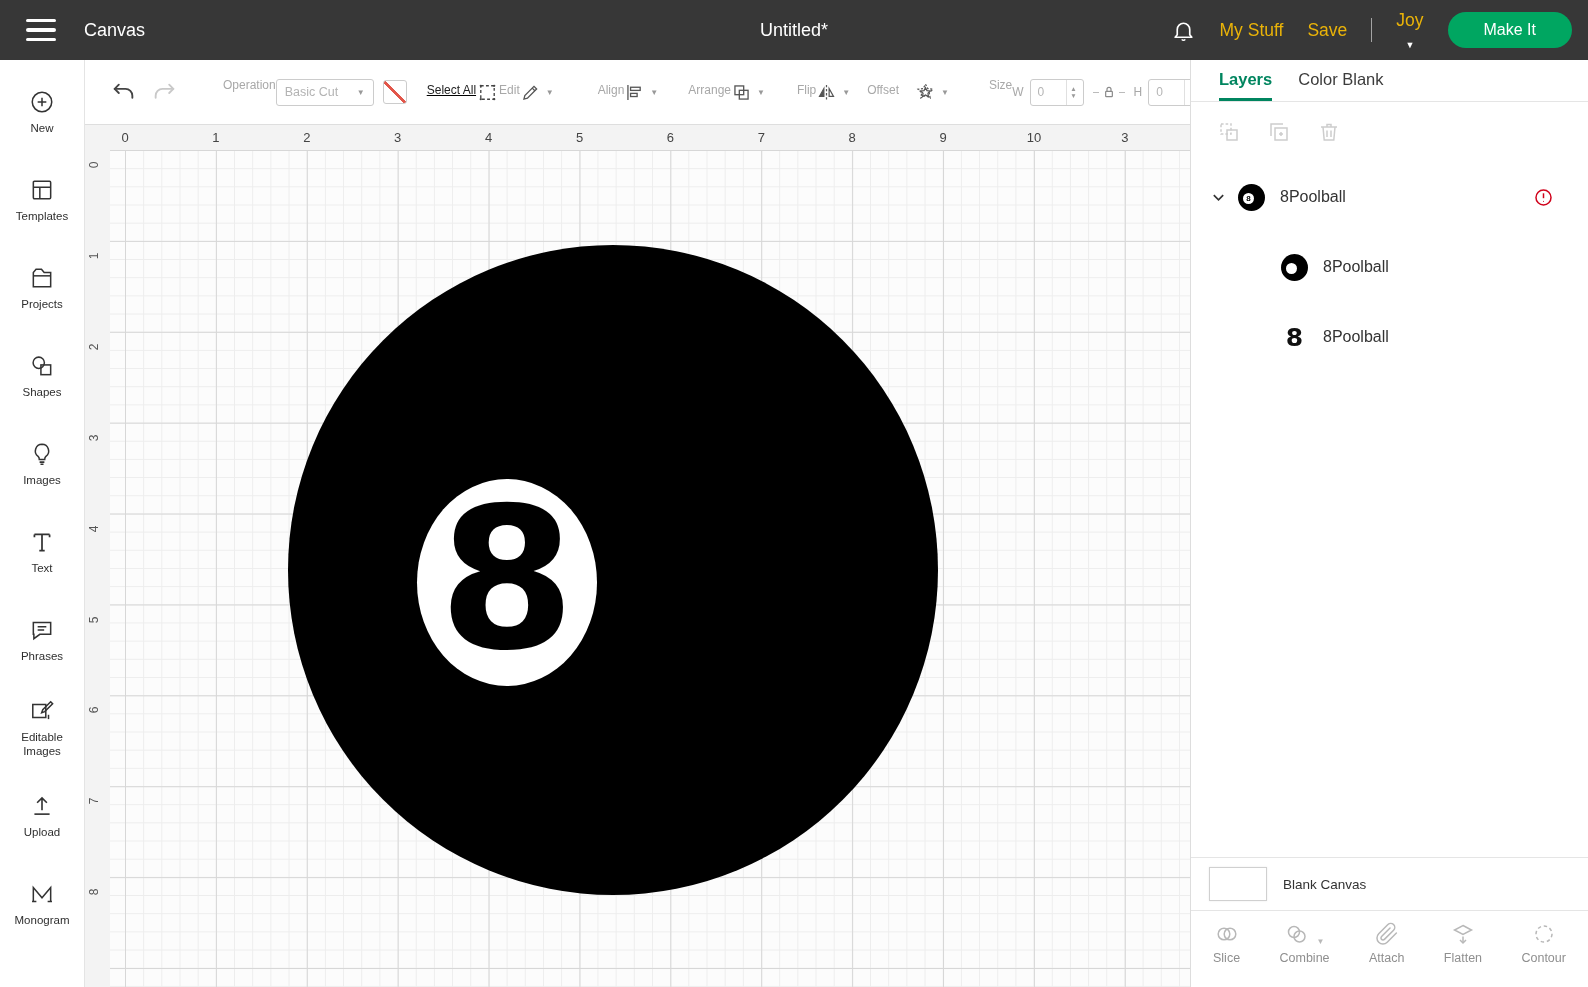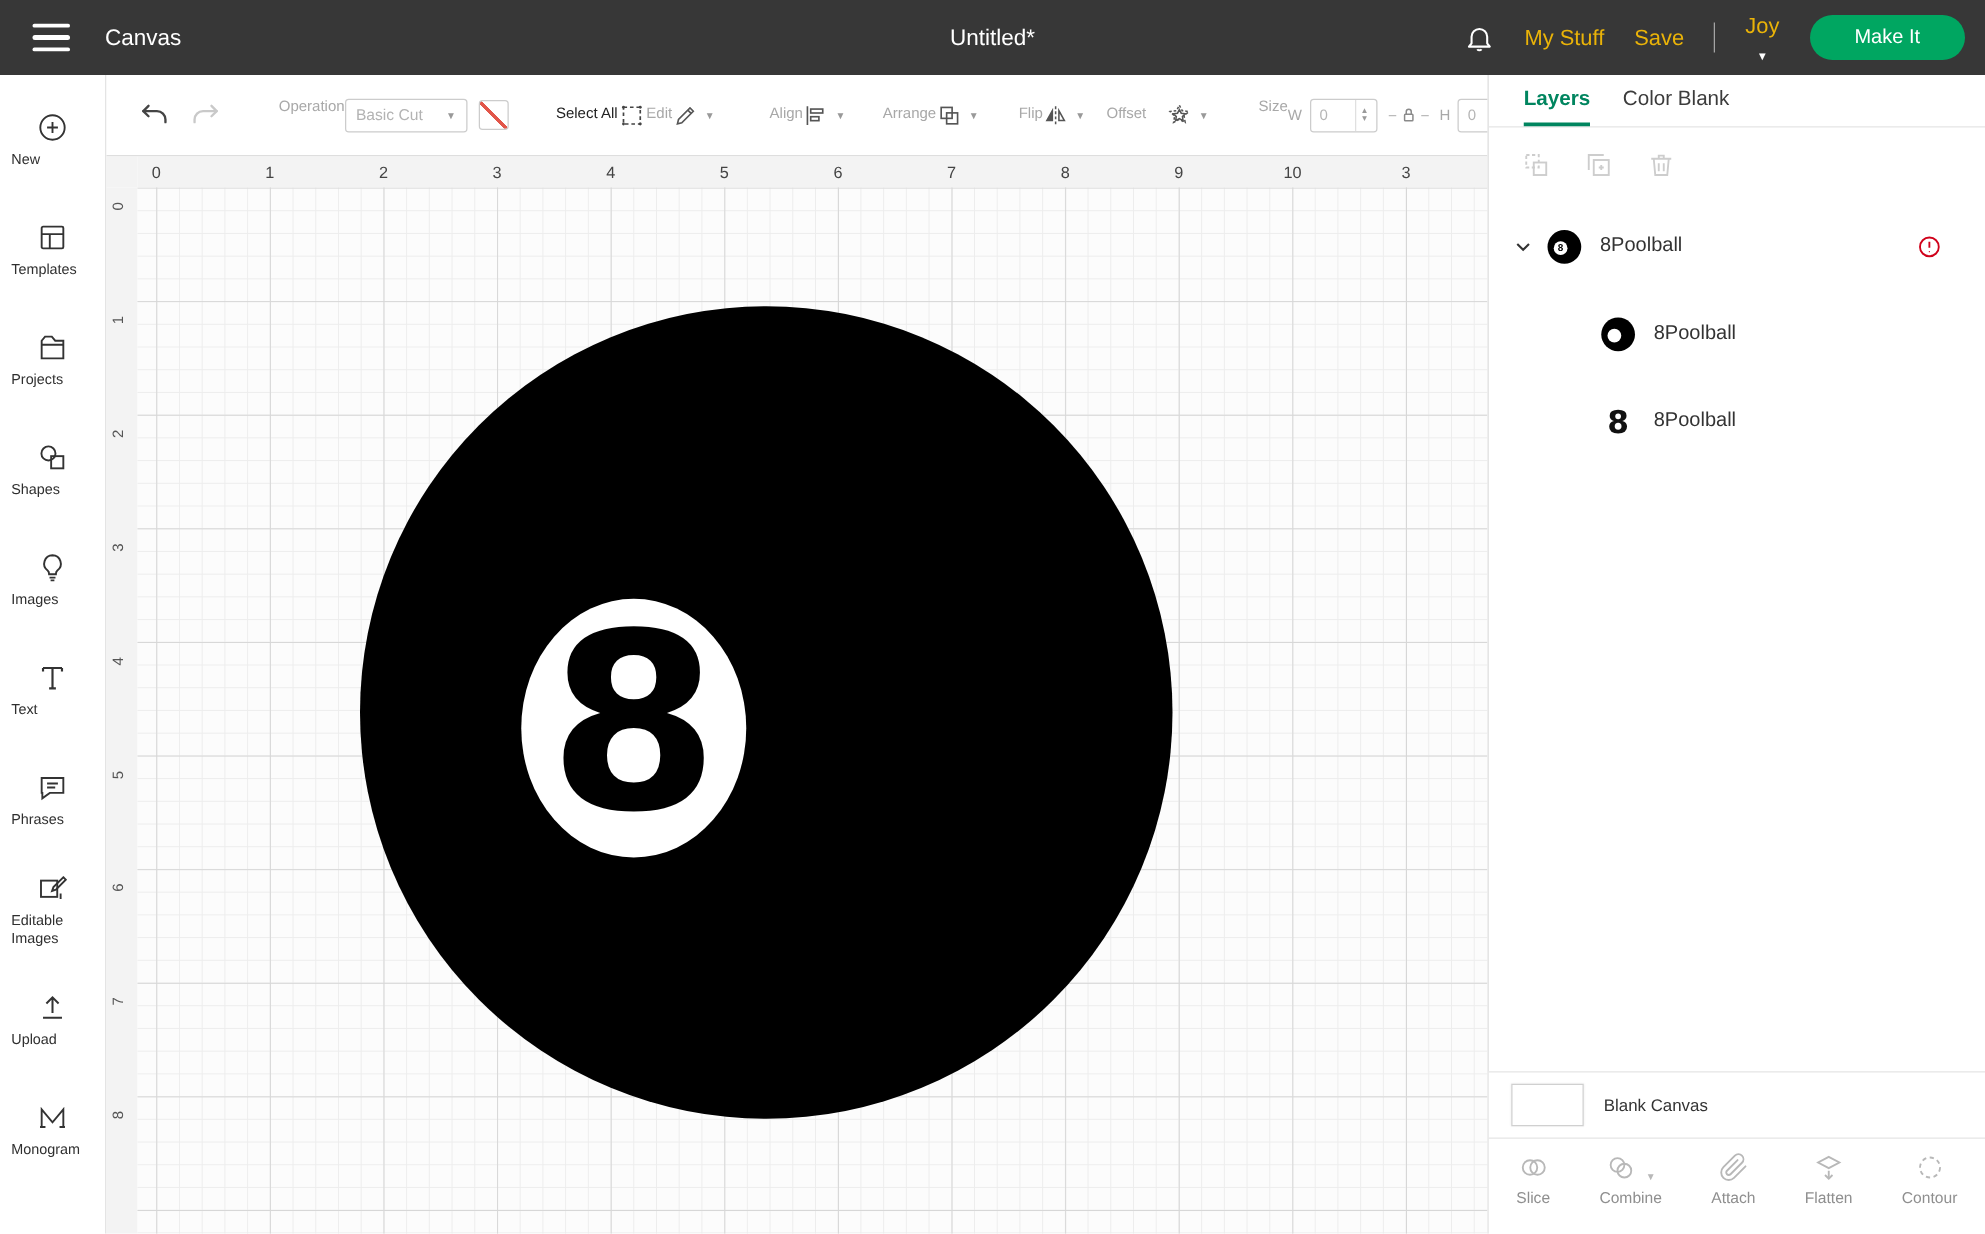--- a/index.html
+++ b/index.html
@@ -18,21 +18,21 @@
   .tb-right { position:absolute; right:16px; display:flex; align-items:center; gap:24px; }
   .tb-link { font-size:17.5px; color:#eab308; cursor:pointer; }
   .tb-divider { width:1px; height:24px; background:rgba(255,255,255,0.55); }
   .tb-user { display:flex; align-items:center; gap:9px; cursor:pointer;flex-direction:column; }
   .tb-chev { font-size:9px; color:#fff; }
   .makeit { background:#00a661; color:#fff; font-size:16px; padding:9px 36px; border-radius:20px; }
 
   
   .sidebar { position:absolute; top:60px; left:0; width:85px; bottom:0; background:#fff; border-right:1px solid #e4e4e4; padding-top:8px; z-index:40; }
   .sb-item { height:88px; display:flex; flex-direction:column; align-items:center; justify-content:center; gap:7px; cursor:pointer; color:#333; }
-  .sb-item .sb-label { font-size:11.5px; color:#2f2f2f; text-align:left; width:66px; line-height:1.15; }
+  .sb-item .sb-label { font-size:11.5px; color:#2f2f2f; text-align:center; width:66px; line-height:1.15; }
 
   
   .toolbar { position:absolute; top:60px; left:85px; width:1105px; height:65px; background:#fff; border-bottom:1px solid #dedede; display:flex; align-items:center; z-index:30; }
   .undo-btn { margin-left:26px; color:#444; }
   .redo-btn { margin-left:16px; color:#c9c9c9; }
   .grp { display:flex; flex-direction:row; }
   .grp.center { align-items:center; }
   .grp .lbl { font-size:12px; margin-bottom:5px; color:#a8a8a8; white-space:nowrap; }
   .grp .lbl.dark { color:#222; cursor:pointer; }
   .grp .ctl { display:flex; align-items:center; height:28px; color:#555; }
@@ -236,21 +236,21 @@
       <span class="lbl">Operation</span>
       <div class="ctl">
         <div class="op-select">
           <span>Basic Cut</span>
           <span class="chvsm">▼</span>
         </div>
         <div class="swatch"></div>
       </div>
     </div>
 
-    <div class="grp center" style="margin-left:38px;">
+    <div class="grp center" style="margin-left:20px;text-decoration:underline;">
       <span class="lbl dark">Select All</span>
       <div class="ctl">
         <span>
             <svg width="23" height="23" viewBox="0 0 24 24" fill="none" stroke="#444" stroke-width="1.4">
               <rect x="5" y="5" width="14" height="14" stroke-dasharray="3 2.4"></rect>
               <circle cx="5" cy="5" r="1.2" fill="#444" stroke="none"></circle>
               <circle cx="19" cy="5" r="1.2" fill="#444" stroke="none"></circle>
               <circle cx="5" cy="19" r="1.2" fill="#444" stroke="none"></circle>
               <circle cx="19" cy="19" r="1.2" fill="#444" stroke="none"></circle>
             </svg>

